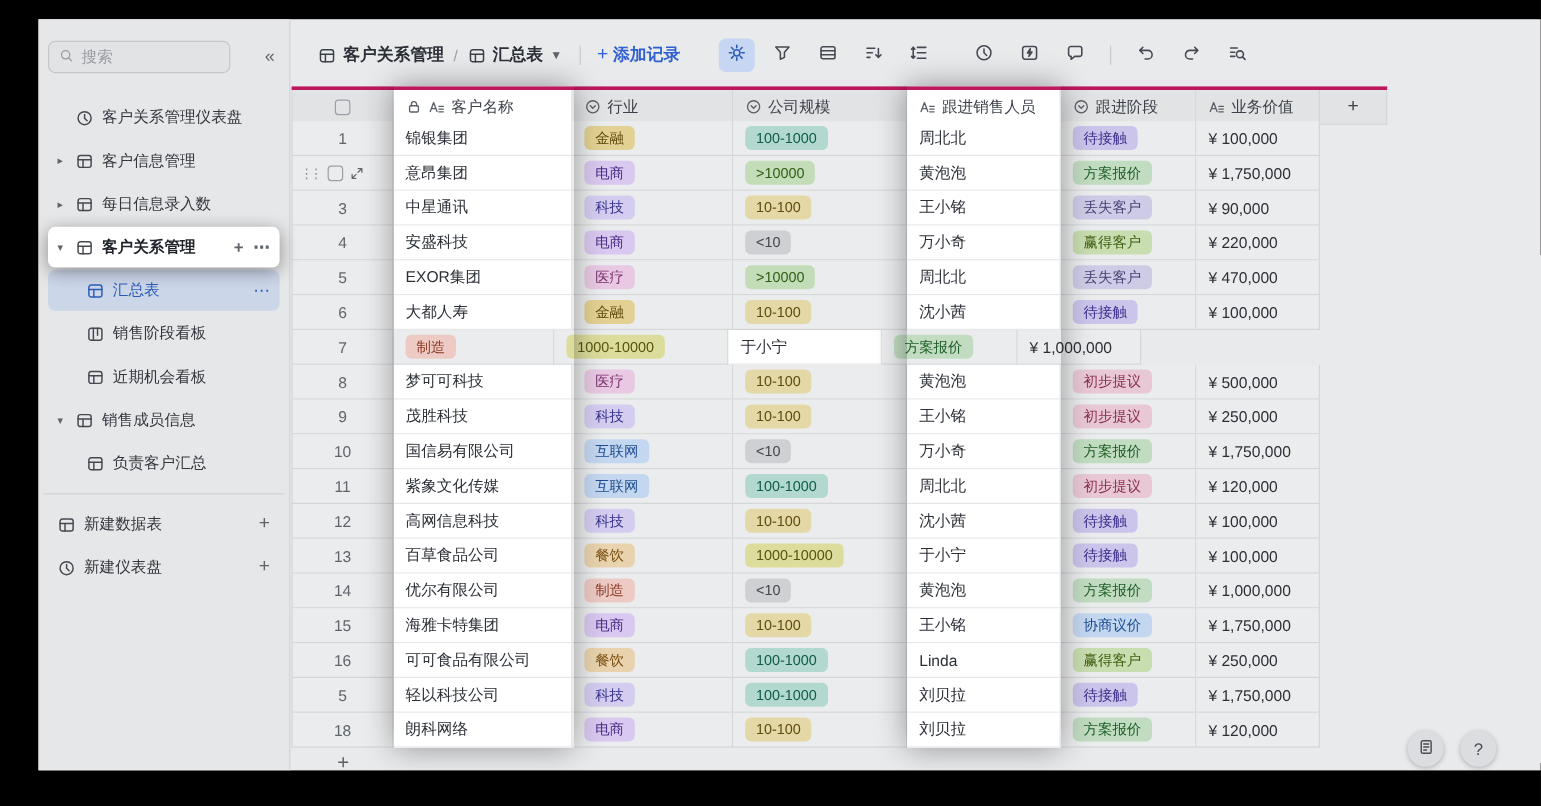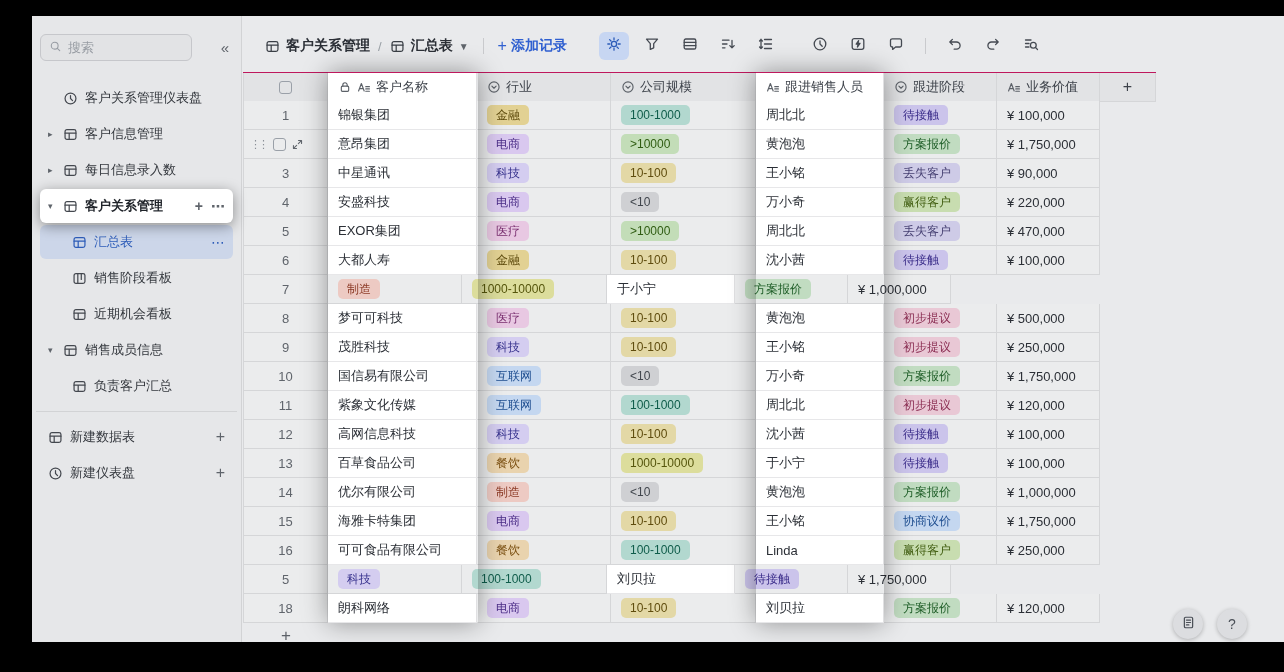--- a/index.html
+++ b/index.html
@@ -45,21 +45,21 @@
   .add-record .lbl{font-size:14px;font-weight:bold;}
   .tbar-btn{width:30px;height:28px;border-radius:6px;display:flex;align-items:center;justify-content:center;color:#454a52;margin-left:8px;}
   .tbar-btn svg{width:16px;height:16px;}
   .tbar-btn.active{background:#c7d6f2;color:#2d5cb8;}
   .tbar-btn.gap-lg{margin-left:24px;}
   .tbar-btn.gap-md{margin-left:20px;}
 
   
   #grid{position:absolute;left:0;top:56px;}
   .g-row{display:flex;height:29px;}
-  .g-header{border-top:1px solid #be185d;}
+  .g-header{border-top:3px solid #be185d;}
   .g-cell{height:29px;border-right:1px solid #d5d6d8;border-bottom:1px solid #d5d6d8;background:#ebeced;display:flex;align-items:center;padding:0 10px;font-size:13px;color:#2b2f36;overflow:hidden;white-space:nowrap;}
   .g-header .g-cell{background:#e2e3e5;color:#3d424a;gap:5px;}
   .g-cell.spot{background:#fff;border-bottom-color:#e7e7e9;border-right-color:#e0e0e2;}
   .g-header .g-cell.spot{background:#fff;}
   .c-row{width:85px;justify-content:center;color:#60656c;padding:0;border-left:1px solid #d5d6d8;}
   .c-row.hover{justify-content:flex-start;padding-left:6px;gap:5px;}
   .c-name{width:149px;}
   .c-industry{width:134px;}
   .c-size{width:145px;}
   .c-sales{width:128px;}
@@ -617,20 +617,21 @@
               <span class="tag" style="background: rgb(178, 216, 207); color: rgb(15, 92, 74);">100-1000</span>
             </div>
             <div class="g-cell c-sales spot">Linda</div>
             <div class="g-cell c-stage">
               <span class="tag" style="background: rgb(200, 221, 176); color: rgb(63, 92, 14);">赢得客户</span>
             </div>
             <div class="g-cell c-value">¥ 250,000</div>
           </div>
           <div class="g-row">
             <div class="g-cell c-row">5</div>
+            <div class="g-cell c-name spot">轻以科技公司</div>
             <div class="g-cell c-industry">
               <span class="tag" style="background: rgb(212, 205, 240); color: rgb(53, 48, 140);">科技</span>
             </div>
             <div class="g-cell c-size">
               <span class="tag" style="background: rgb(178, 216, 207); color: rgb(15, 92, 74);">100-1000</span>
             </div>
             <div class="g-cell c-sales spot">刘贝拉</div>
             <div class="g-cell c-stage">
               <span class="tag" style="background: rgb(203, 196, 235); color: rgb(59, 45, 138);">待接触</span>
             </div>

